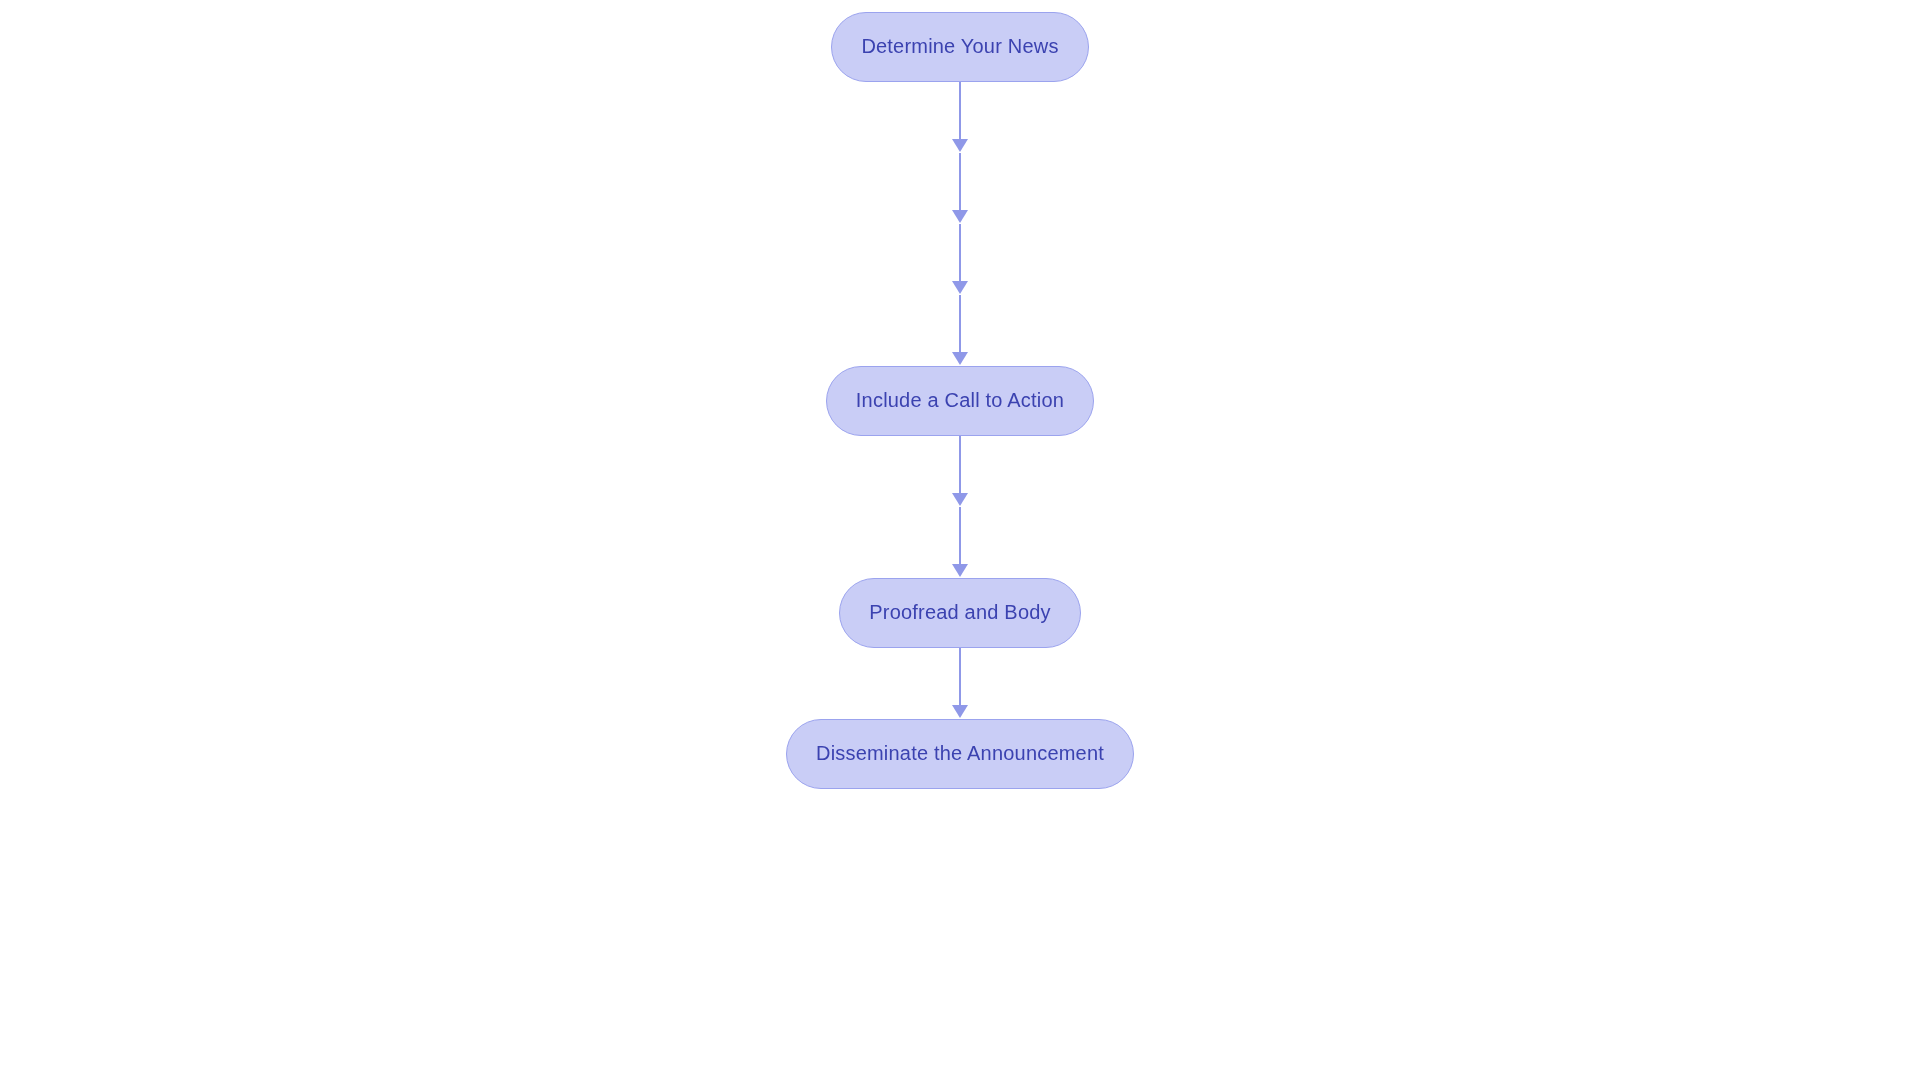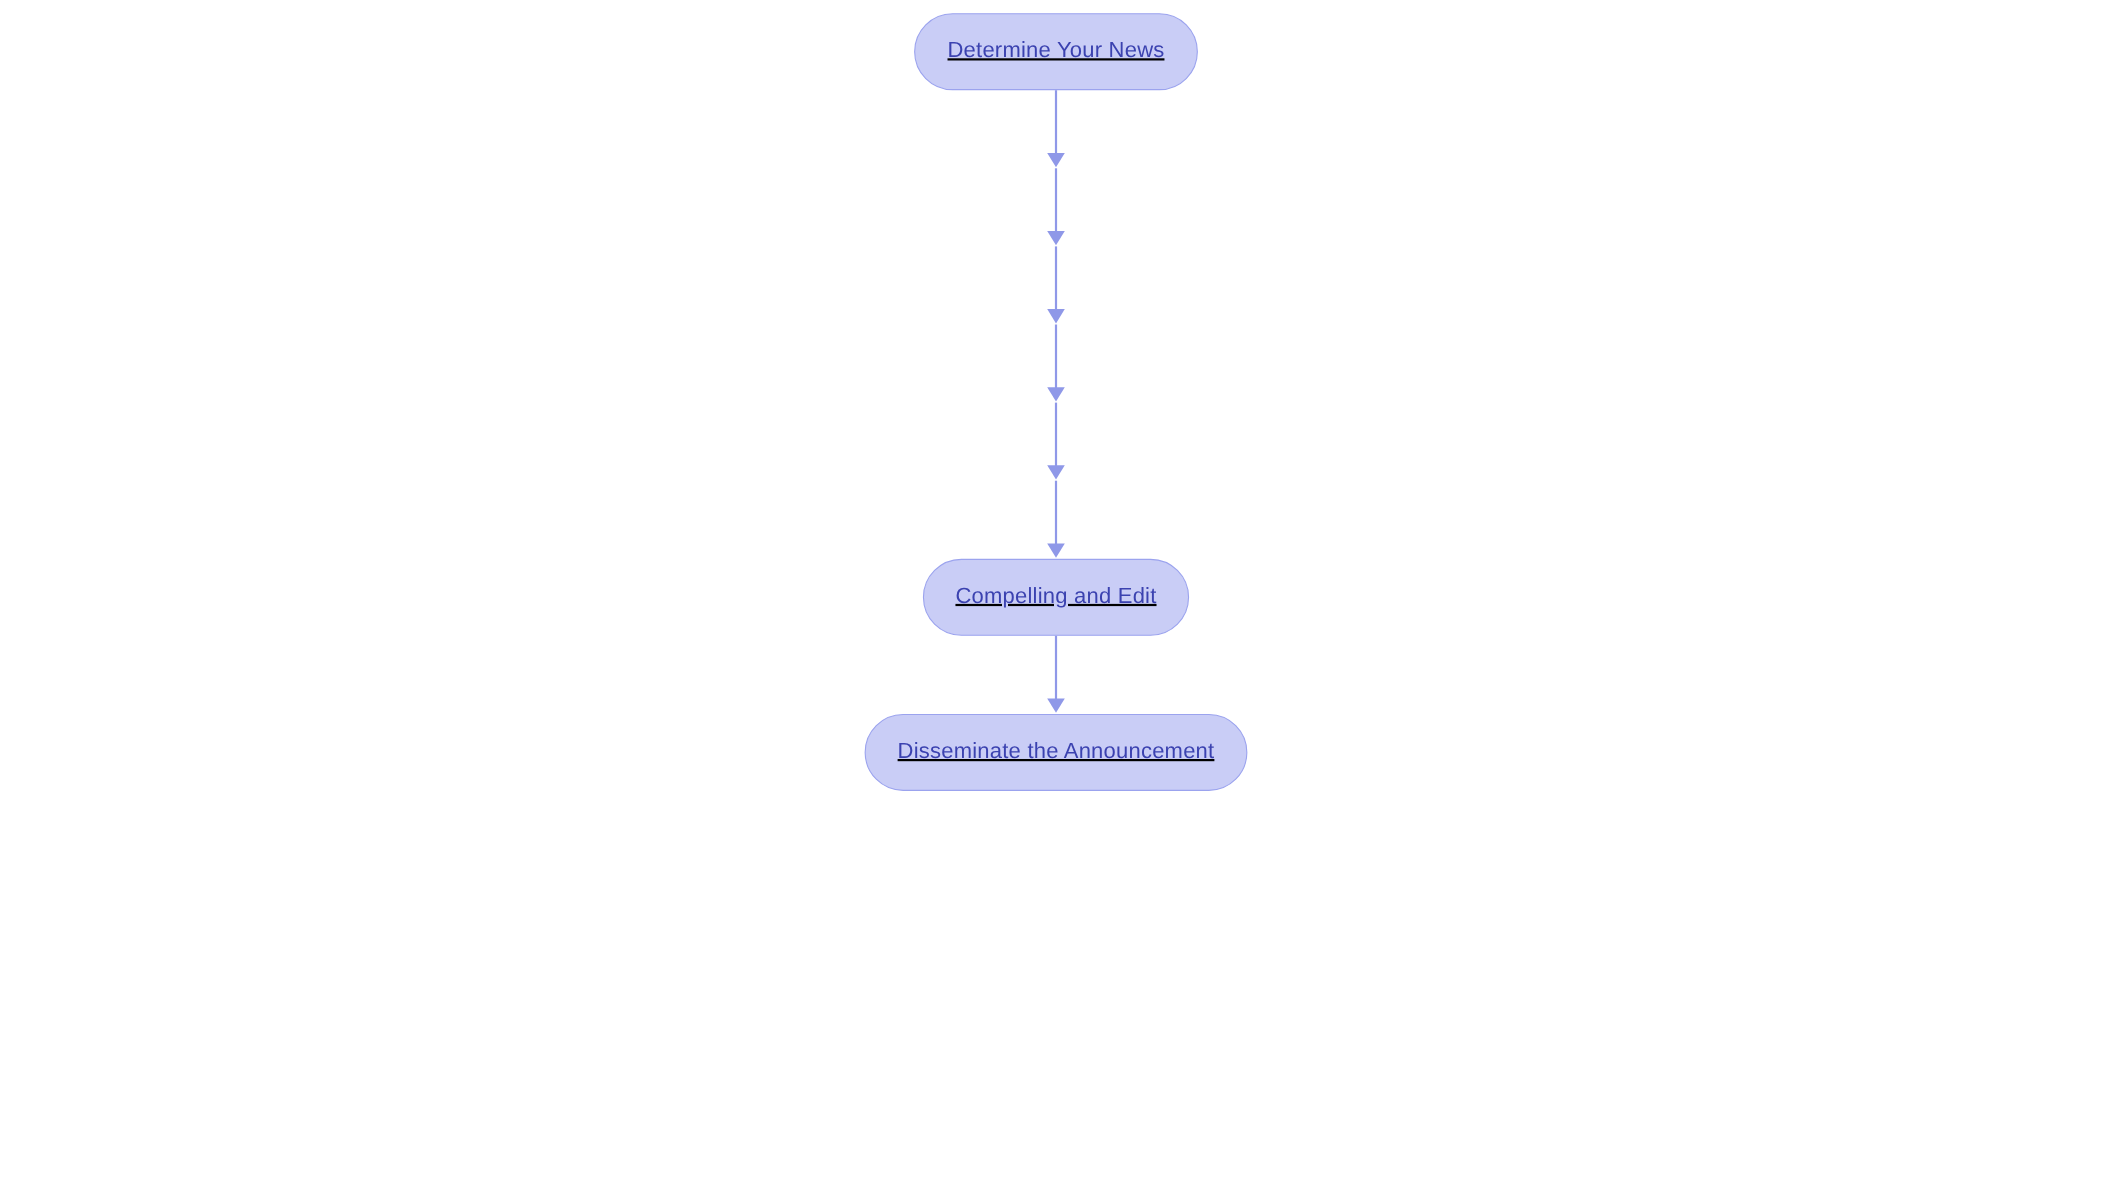--- a/index.html
+++ b/index.html
@@ -7,21 +7,21 @@
     --node-fill:#c9cdf6;
     --node-border:#9ba3ee;
     --node-text:#3b42b0;
     --arrow:#8f98e8;
   }
   *{margin:0;padding:0;box-sizing:border-box;}
   html,body{width:1920px;height:1083px;background:var(--bg);overflow:hidden;
     font-family:"Liberation Sans","DejaVu Sans",sans-serif;}
   .canvas{
     position:relative;width:1920px;height:971px;background:var(--bg);
-    display:flex;flex-direction:column;align-items:center;padding-top:12px;text-decoration:underline;
+    display:flex;flex-direction:column;align-items:center;padding-top:12px;
   }
   .flow-node{
     height:70px;min-height:70px;border-radius:35px;
     background:var(--node-fill);
     border:1.5px solid var(--node-border);
     color:var(--node-text);
     font-size:20px;line-height:67px;
     padding:0 29px;white-space:nowrap;
     text-align:center;
     letter-spacing:0.2px;
@@ -64,33 +64,34 @@
     <div class="line"></div>
     <div class="head"></div>
   </div>
 
 
   <div class="connector">
     <div class="line"></div>
     <div class="head"></div>
   </div>
 
+  <div class="flow-node">Include a Call to Action</div>
 
   <div class="connector">
     <div class="line"></div>
     <div class="head"></div>
   </div>
 
 
   <div class="connector">
     <div class="line"></div>
     <div class="head"></div>
   </div>
 
-  <div class="flow-node">Compelling and Edit</div>
+  <div class="flow-node">Proofread and Body</div>
 
   <div class="connector">
     <div class="line"></div>
     <div class="head"></div>
   </div>
 
   <div class="flow-node">Disseminate the Announcement</div>
 
 </div>
 

